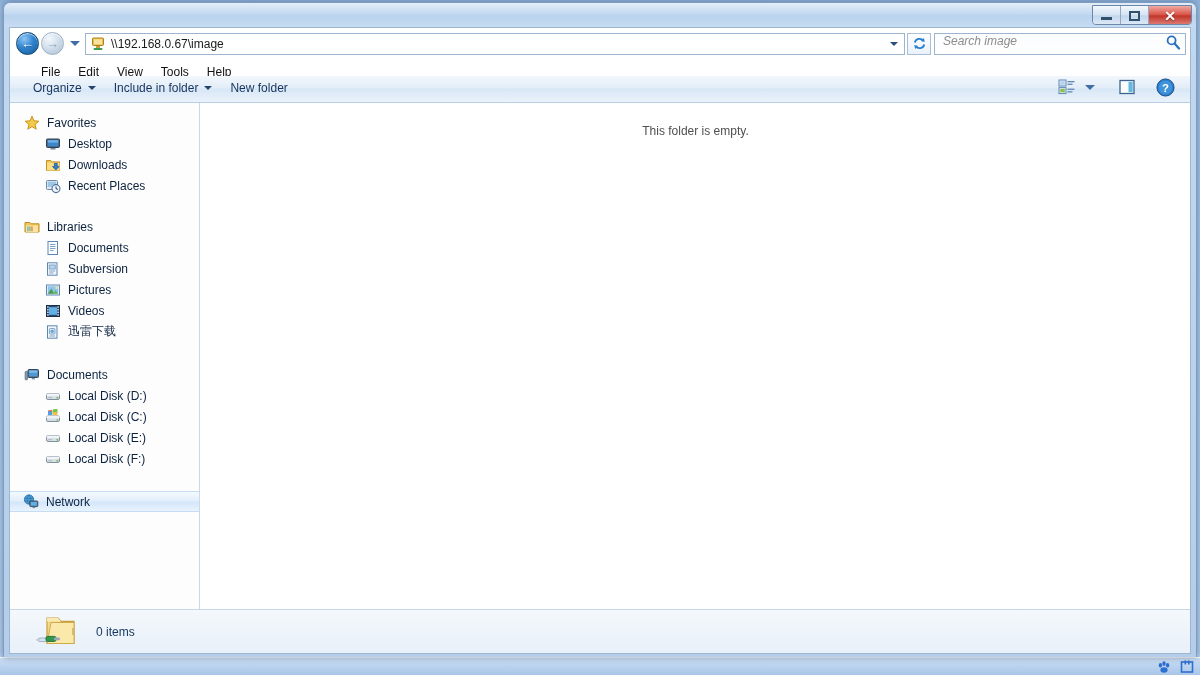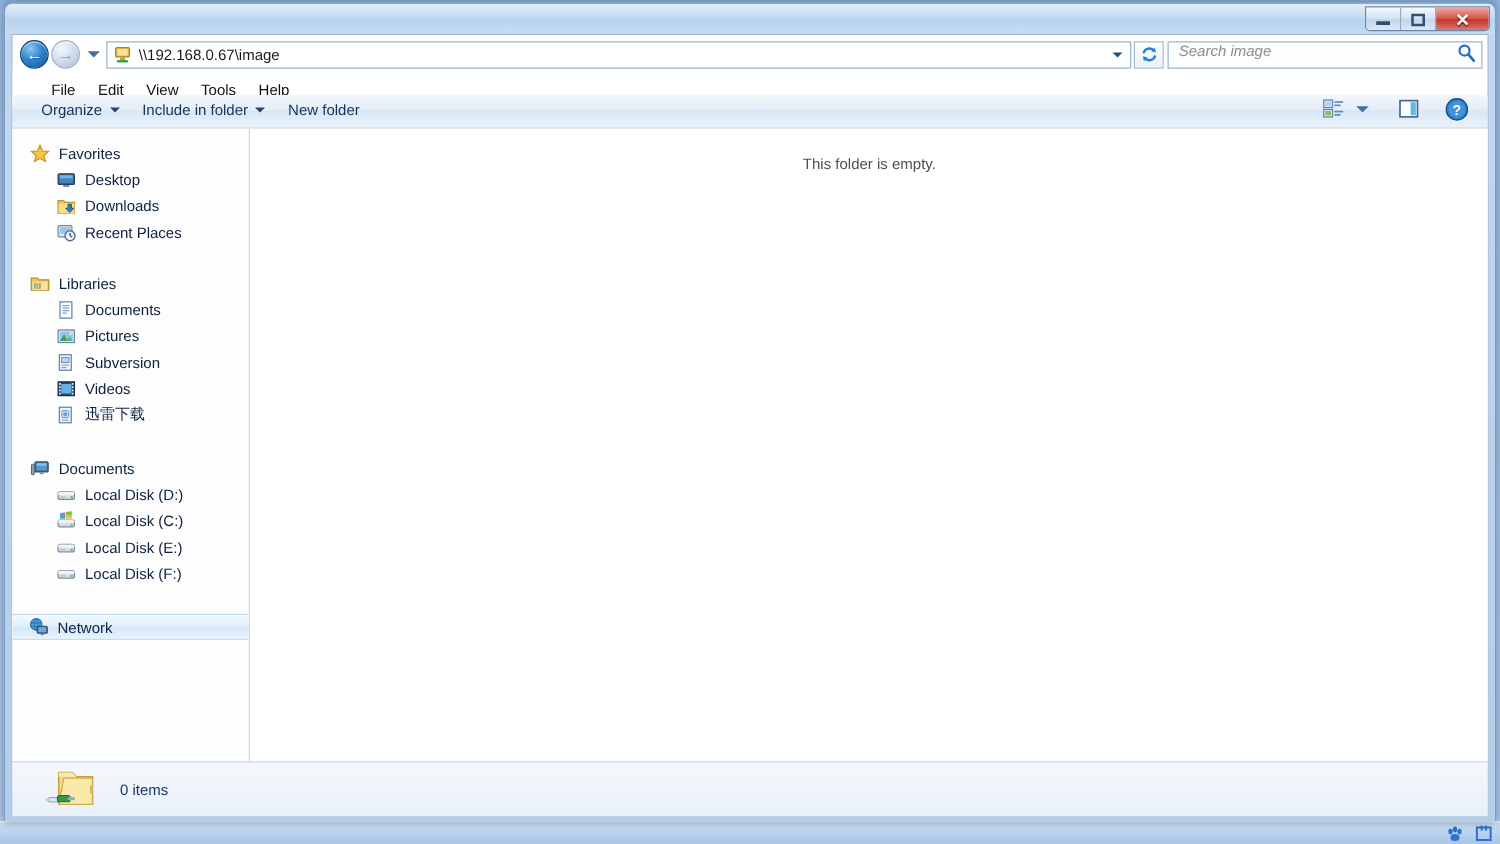--- a/index.html
+++ b/index.html
@@ -415,39 +415,39 @@
                 <line x1="5" y1="6.5" x2="10.5" y2="6.5" stroke="#7fa4c8" stroke-width="1"></line>
                 <line x1="5" y1="8.5" x2="10.5" y2="8.5" stroke="#7fa4c8" stroke-width="1"></line>
                 <line x1="5" y1="10.5" x2="8.5" y2="10.5" stroke="#7fa4c8" stroke-width="1"></line>
               </svg>
             </span>
             <span class="nav-label">Documents</span>
           </div>
           <div class="nav-row child">
             <span class="nav-icon">
               <svg width="16" height="16" viewBox="0 0 16 16">
+                <rect x="2.5" y="1.8" width="9.5" height="12.4" fill="#f2f6fa" stroke="#5f87b3" stroke-width="1"></rect>
+                <rect x="4.2" y="4" width="6" height="4" fill="#b9d6ee" stroke="#6f94b8" stroke-width=".8"></rect>
+                <line x1="4.2" y1="10" x2="10.2" y2="10" stroke="#7fa4c8" stroke-width="1"></line>
+                <line x1="4.2" y1="12" x2="8.4" y2="12" stroke="#7fa4c8" stroke-width="1"></line>
+              </svg>
+            </span>
+            <span class="nav-label">Subversion</span>
+          </div>
+          <div class="nav-row child">
+            <span class="nav-icon">
+              <svg width="16" height="16" viewBox="0 0 16 16">
                 <rect x="1.5" y="3" width="13" height="10" fill="#eef4fa" stroke="#5f87b3" stroke-width="1"></rect>
                 <rect x="2.8" y="4.2" width="10.4" height="7.6" fill="#8ec5ea"></rect>
                 <polygon points="2.8,11.8 6.4,6.6 9,11.8" fill="#4e9a4e"></polygon>
                 <polygon points="8,11.8 10.6,8 13.2,11.8" fill="#6bb36b"></polygon>
                 <circle cx="11.6" cy="5.8" r="1.2" fill="#fbe38a"></circle>
               </svg>
             </span>
             <span class="nav-label">Pictures</span>
-          </div>
-          <div class="nav-row child">
-            <span class="nav-icon">
-              <svg width="16" height="16" viewBox="0 0 16 16">
-                <rect x="2.5" y="1.8" width="9.5" height="12.4" fill="#f2f6fa" stroke="#5f87b3" stroke-width="1"></rect>
-                <rect x="4.2" y="4" width="6" height="4" fill="#b9d6ee" stroke="#6f94b8" stroke-width=".8"></rect>
-                <line x1="4.2" y1="10" x2="10.2" y2="10" stroke="#7fa4c8" stroke-width="1"></line>
-                <line x1="4.2" y1="12" x2="8.4" y2="12" stroke="#7fa4c8" stroke-width="1"></line>
-              </svg>
-            </span>
-            <span class="nav-label">Subversion</span>
           </div>
           <div class="nav-row child">
             <span class="nav-icon">
               <svg width="16" height="16" viewBox="0 0 16 16">
                 <rect x="1.5" y="2.5" width="13" height="11" fill="#2c4a6b" stroke="#1b3047" stroke-width="1"></rect>
                 <rect x="4" y="4.2" width="8" height="7.6" fill="#63b0e8"></rect>
                 <rect x="2.2" y="3.4" width="1.4" height="1.4" fill="#e8eef5"></rect>
                 <rect x="2.2" y="6" width="1.4" height="1.4" fill="#e8eef5"></rect>
                 <rect x="2.2" y="8.6" width="1.4" height="1.4" fill="#e8eef5"></rect>
                 <rect x="2.2" y="11.2" width="1.4" height="1.4" fill="#e8eef5"></rect>

